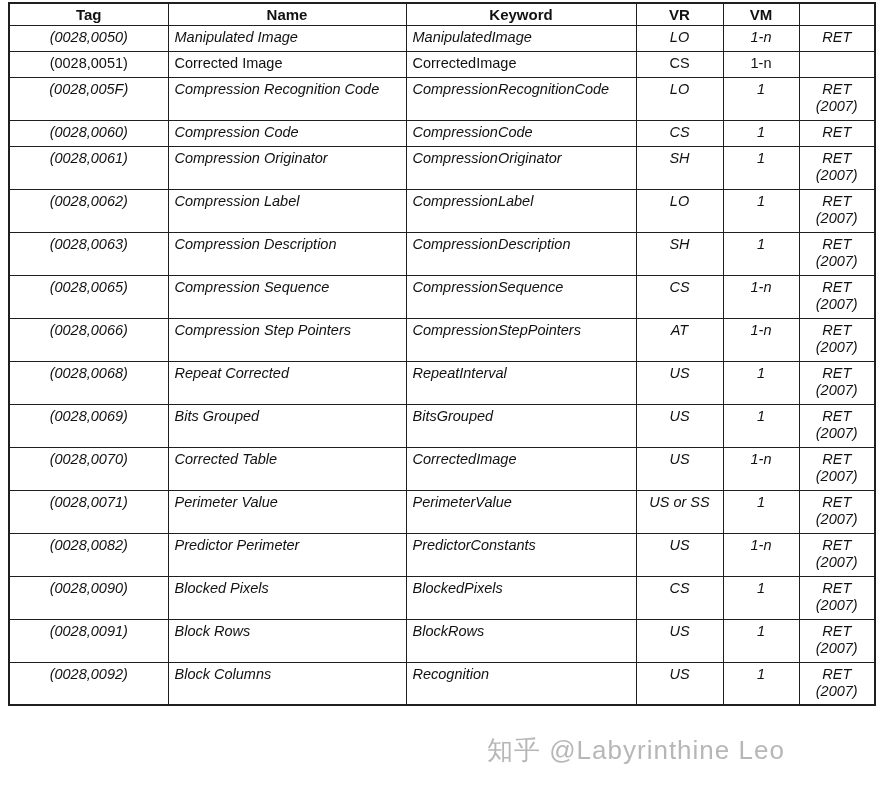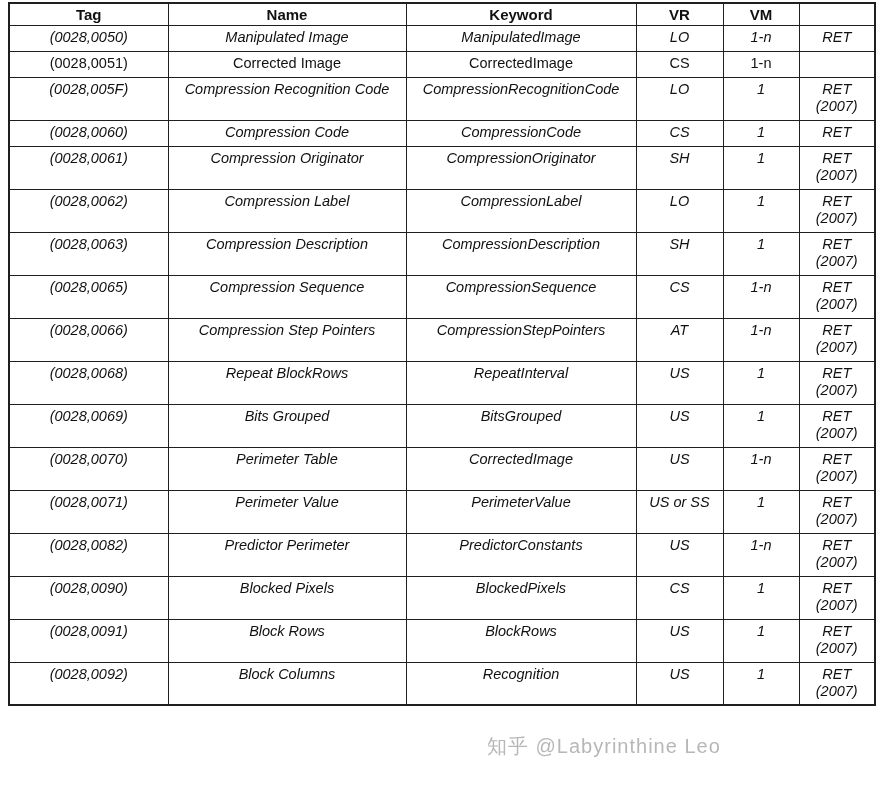--- a/index.html
+++ b/index.html
@@ -41,33 +41,33 @@
   table.dicom td {
     font-size: 14.5px;
     vertical-align: top;
     padding: 3px 6px;
     line-height: 1.22;
   }
   tr.short td { height: 26px; margin-top: 40px; }
   tr.tall  td { height: 43px; }
   tr.italic td { font-style: italic; }
   td.c-center { text-align: center; }
-  td.c-left   { text-align: center; padding-left: 8px; }
+  td.c-left   { text-align: left; padding-left: 8px; }
   .col-tag     { width: 159px; }
   .col-name    { width: 238px; }
   .col-keyword { width: 230px; }
   .col-vr      { width: 87px;  }
   .col-vm      { width: 76px;  }
   .col-ret     { width: 76px;  }
   #watermark {
     position: absolute;
     top: 733px;
     left: 487px;
     width: 380px;
-    font-size: 20px;
+    font-size: 26px;
     letter-spacing: 1px;
     color: rgba(163,163,163,0.78);
     text-shadow: 0 0 1px #ffffff, 1px 1px 0 rgba(255,255,255,0.6);
     white-space: nowrap;
     pointer-events: none;
   }
 </style>
 </head>
 <body>
 
@@ -160,37 +160,37 @@
         <tr class="tall italic">
           <td class="c-center">(0028,0066)</td>
           <td class="c-left">Compression Step Pointers</td>
           <td class="c-left">CompressionStepPointers</td>
           <td class="c-center">AT</td>
           <td class="c-center">1-n</td>
           <td class="c-center">RET<br>(2007)</td>
         </tr>
         <tr class="tall italic">
           <td class="c-center">(0028,0068)</td>
-          <td class="c-left">Repeat BlockRows</td>
+          <td class="c-left">Repeat Corrected</td>
           <td class="c-left">RepeatInterval</td>
           <td class="c-center">US</td>
           <td class="c-center">1</td>
           <td class="c-center">RET<br>(2007)</td>
         </tr>
         <tr class="tall italic">
           <td class="c-center">(0028,0069)</td>
           <td class="c-left">Bits Grouped</td>
           <td class="c-left">BitsGrouped</td>
           <td class="c-center">US</td>
           <td class="c-center">1</td>
           <td class="c-center">RET<br>(2007)</td>
         </tr>
         <tr class="tall italic">
           <td class="c-center">(0028,0070)</td>
-          <td class="c-left">Perimeter Table</td>
+          <td class="c-left">Corrected Table</td>
           <td class="c-left">CorrectedImage</td>
           <td class="c-center">US</td>
           <td class="c-center">1-n</td>
           <td class="c-center">RET<br>(2007)</td>
         </tr>
         <tr class="tall italic">
           <td class="c-center">(0028,0071)</td>
           <td class="c-left">Perimeter Value</td>
           <td class="c-left">PerimeterValue</td>
           <td class="c-center">US or SS</td>

